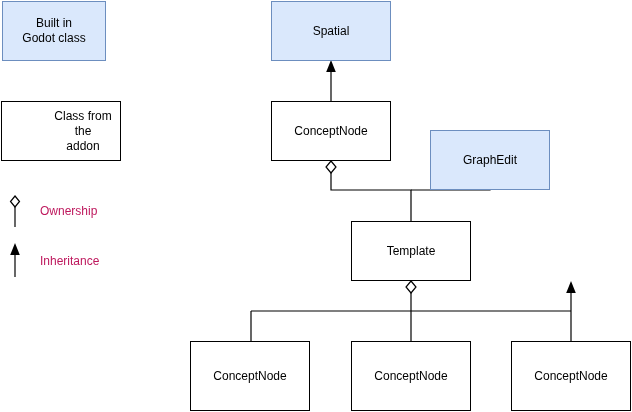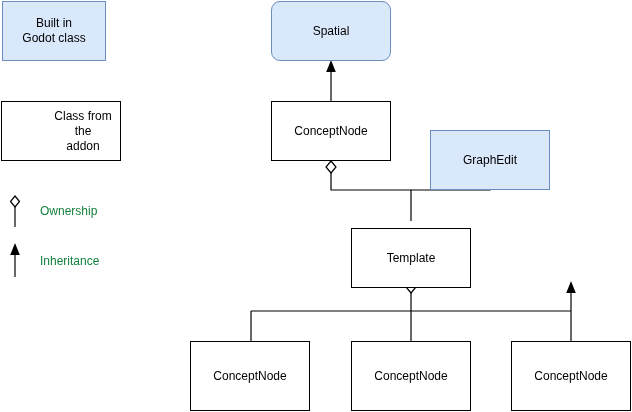--- a/index.html
+++ b/index.html
@@ -47,21 +47,21 @@
   }
   .node-label {
     display: block;
     white-space: pre-line;
     padding: 0 4px;
   }
   .legend-label {
     position: absolute;
     font-size: 12px;
     line-height: 14px;
-    color: #15803d;
+    color: #be185d;
     white-space: nowrap;
     z-index: 2;
   }
 </style>
 </head>
 <body>
 
 <div id="diagram-root">
 
   <svg id="edge-layer" width="632" height="412" viewBox="0 0 632 412" xmlns="http://www.w3.org/2000/svg">
@@ -111,33 +111,33 @@
 
   <div class="node" style="left:1px; top:101px; width:120px; height:60px;padding-left:44px;">
     <span class="node-label">Class from the
 addon</span>
   </div>
 
   <div class="legend-label" style="left:40px; top:204px;">Ownership</div>
 
   <div class="legend-label" style="left:40px; top:254px;">Inheritance</div>
 
-  <div class="node builtin" style="left:271px; top:1px; width:120px; height:60px;border-radius:9px;">
+  <div class="node builtin" style="left:271px; top:1px; width:120px; height:60px;">
     <span class="node-label">Spatial</span>
   </div>
 
   <div class="node" style="left:271px; top:101px; width:120px; height:60px;">
     <span class="node-label">ConceptNode</span>
   </div>
 
   <div class="node builtin" style="left:430px; top:101px; width:120px; height:60px;margin-top:29px;">
     <span class="node-label">GraphEdit</span>
   </div>
 
-  <div class="node" style="left:351px; top:221px; width:120px; height:60px;margin-top:7px;">
+  <div class="node" style="left:351px; top:221px; width:120px; height:60px;">
     <span class="node-label">Template</span>
   </div>
 
 
   <div class="node" style="left:190px; top:341px; width:120px; height:70px;">
     <span class="node-label">ConceptNode</span>
   </div>
 
   <div class="node" style="left:351px; top:341px; width:120px; height:70px;">
     <span class="node-label">ConceptNode</span>

